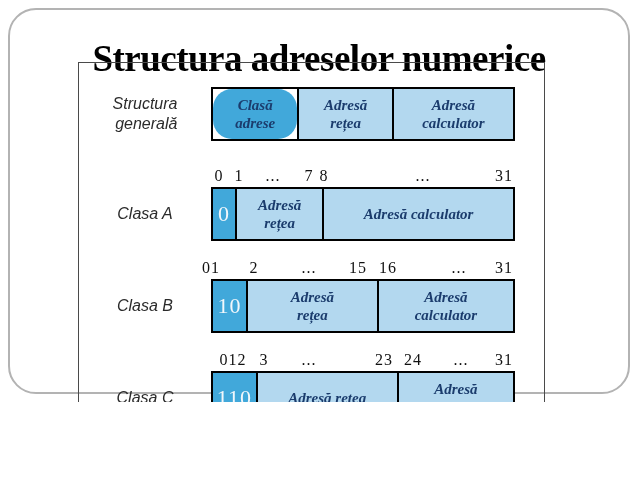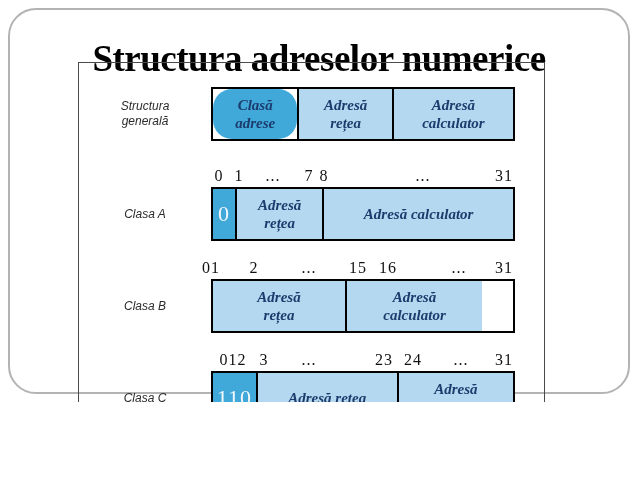--- a/index.html
+++ b/index.html
@@ -9,22 +9,22 @@
                 border:2px solid #b3b3b3;border-radius:28px;pointer-events:none;}
   .title{position:absolute;top:12px;left:0;width:100%;text-align:center;
          font-size:37px;color:#000;letter-spacing:-0.5px;white-space:nowrap;}
   .frame{position:absolute;left:78px;top:62px;width:467px;height:390px;
          box-sizing:border-box;border:1px solid #4a4a4a;padding-top:24px;}
   .row{display:flex;align-items:flex-end;}
   .row:nth-of-type(2){margin-top:26px;}
   .row:nth-of-type(3){margin-top:18px;}
   .row:nth-of-type(4){margin-top:18px;}
   .row-label{flex:0 0 132px;height:54px;display:flex;align-items:center;justify-content:center;
-             font-family:"Liberation Sans",sans-serif;font-style:italic;font-size:12px;
-             line-height:1.25;color:#2b2b2b;text-align:center;white-space:pre-line;}
+             font-family:"Liberation Sans",sans-serif;font-style:italic;font-size:16px;
+             line-height:1.25;color:#2b2b2b;text-align:right;white-space:pre-line;}
   .bar-col{display:flex;flex-direction:column;}
   .ticks{position:relative;width:302px;height:20px;}
   .tick{position:absolute;bottom:2px;transform:translateX(-50%);
         font-size:16px;color:#111;white-space:nowrap;letter-spacing:1px;}
   .bar{display:flex;width:304px;height:54px;box-sizing:border-box;
        border:2px solid #000;}
   .cell{box-sizing:border-box;display:flex;align-items:center;justify-content:center;
         text-align:center;font-style:italic;font-weight:bold;font-size:15px;line-height:1.2;
         color:var(--navy);white-space:pre-line;}
   .cell + .cell{border-left:2px solid #000;}
@@ -80,20 +80,21 @@
           <div class="ticks">
             <span class="tick" style="left: 0; font-family: Liberation Serif, serif;">01</span>
             <span class="tick" style="left: 43px;">2</span>
             <span class="tick" style="left: 98px;">...</span>
             <span class="tick" style="left: 147px;">15</span>
             <span class="tick" style="left: 177px;">16</span>
             <span class="tick" style="left: 248px;">...</span>
             <span class="tick" style="left: 293px;">31</span>
           </div>
           <div class="bar">
+            <div class="cell dark prefix" style="flex: 0 1 33px;">10</div>
             <div class="cell light" style="flex: 0 1 132px;">Adresă
 rețea</div>
             <div class="cell light" style="flex: 0 1 137px;">Adresă
 calculator</div>
           </div>
         </div>
       </div>
       <div class="row">
         <div class="row-label">Clasa C</div>
         <div class="bar-col">

